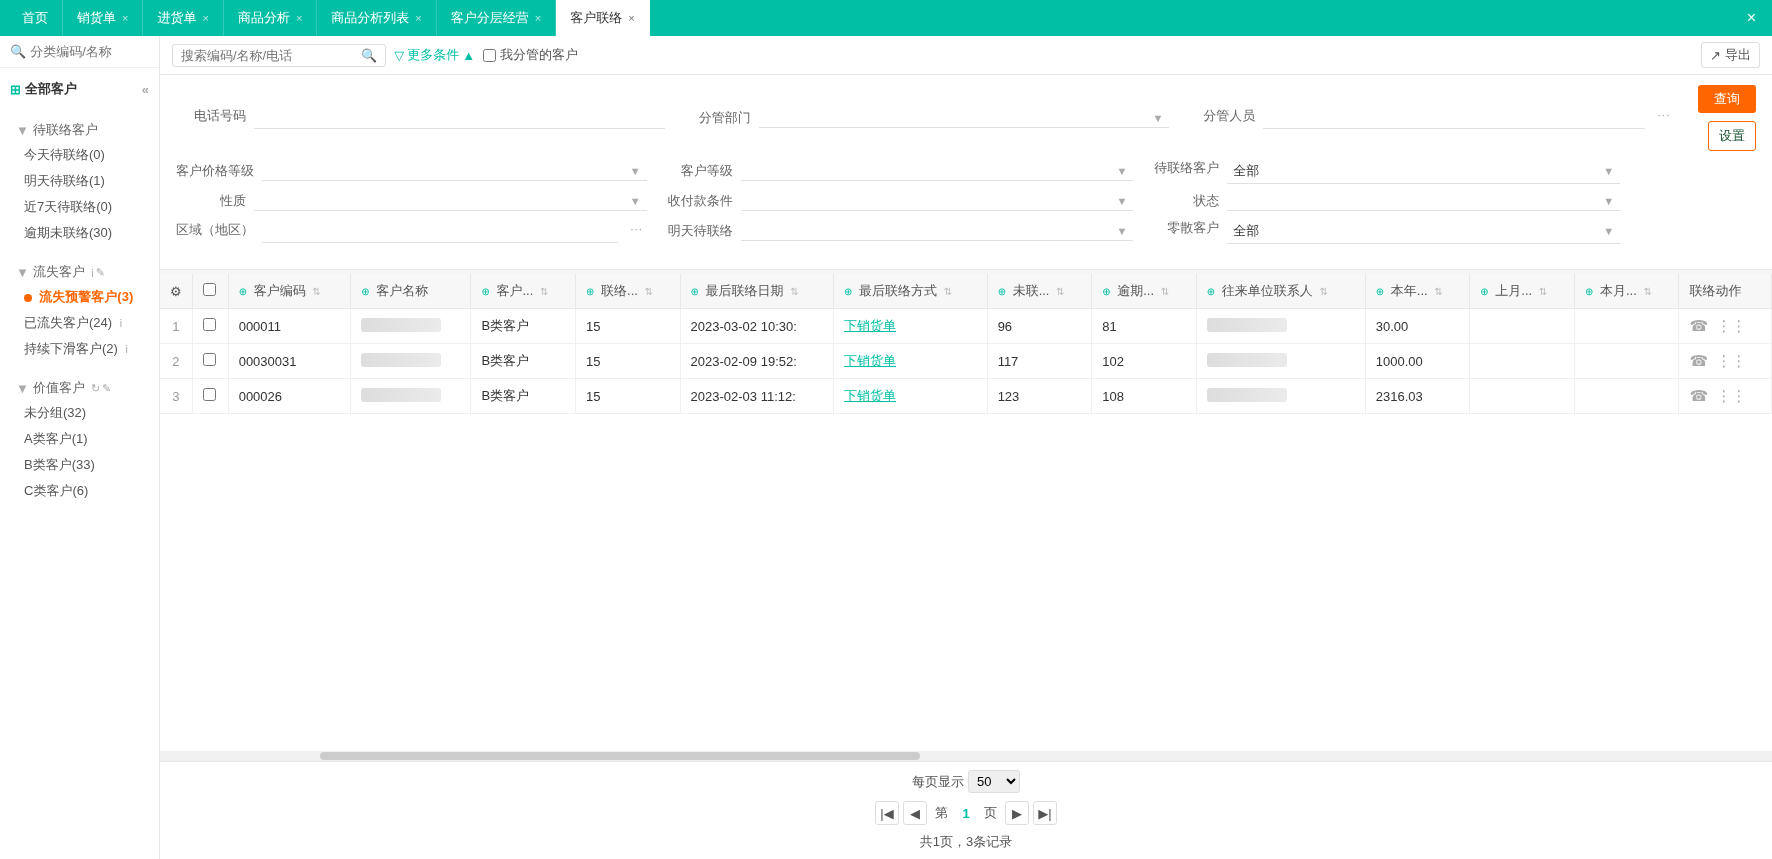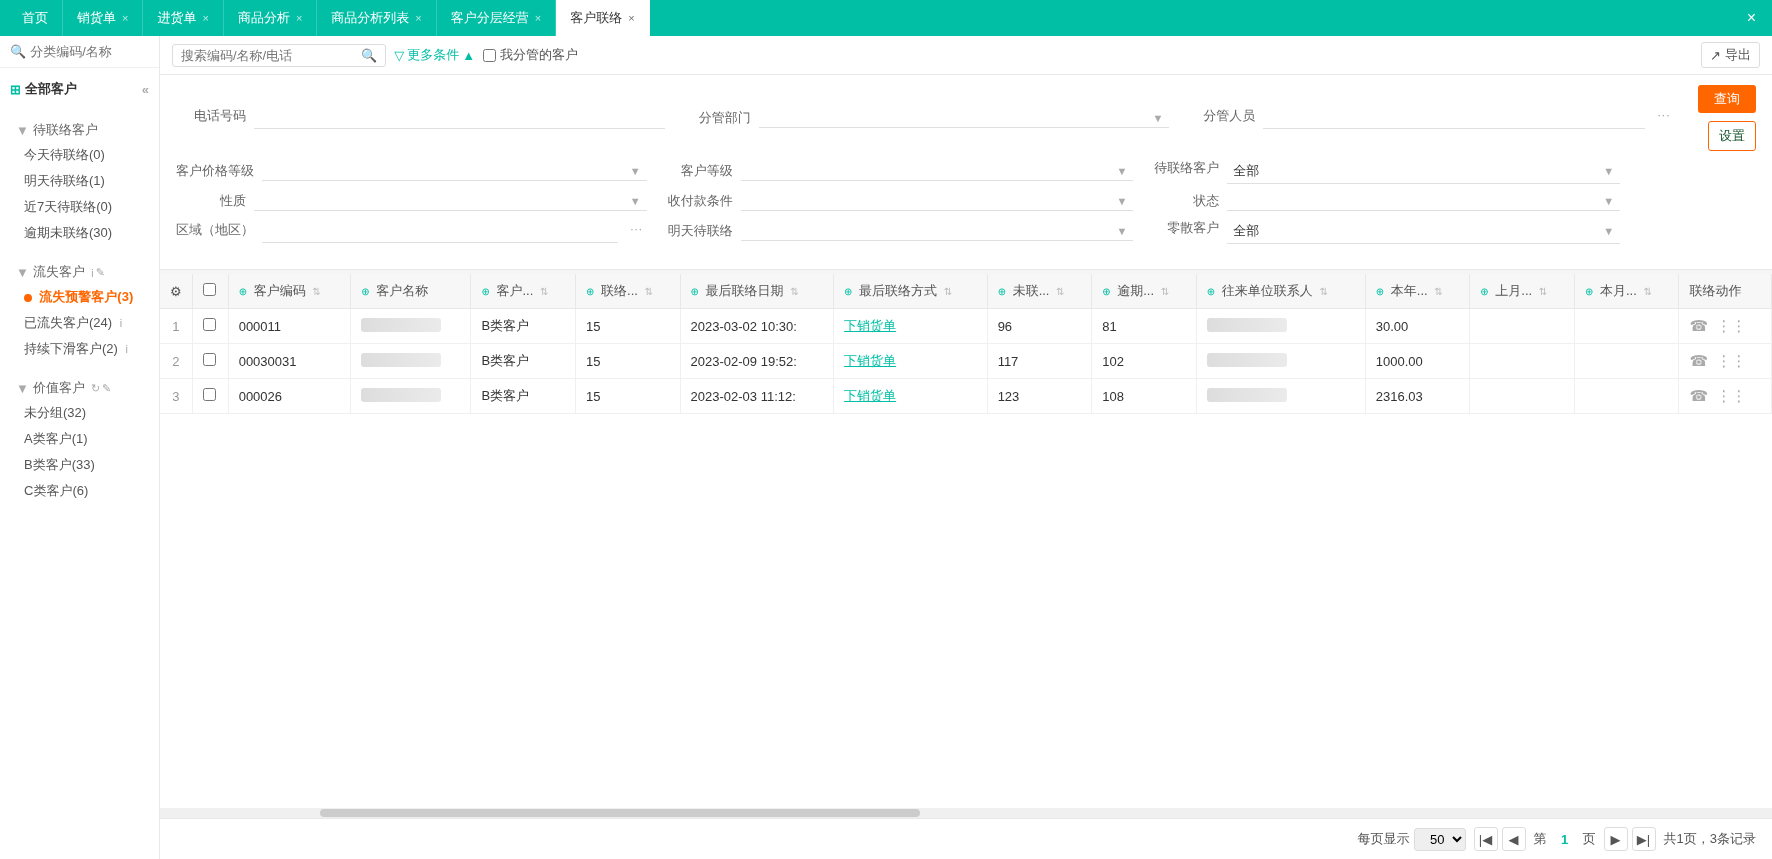--- a/index.html
+++ b/index.html
@@ -347,32 +347,32 @@
     .pagination-bar {
       display: flex;
       align-items: center;
       justify-content: flex-end;
       padding: 8px 16px;
       background: #fff;
       border-top: 1px solid #e8e8e8;
       gap: 8px;
       font-size: 13px;
       color: #555;
+      flex-direction: column;
     }
     .page-size-select {
       display: flex;
       align-items: center;
       gap: 4px;
     }
     .page-size-select select {
       border: 1px solid #ddd;
       border-radius: 3px;
       padding: 2px 4px;
       font-size: 13px;
-      text-align: right;
     }
     .pagination-nav {
       display: flex;
       align-items: center;
       gap: 4px;
     }
     .page-btn {
       width: 24px;
       height: 24px;
       display: flex;

